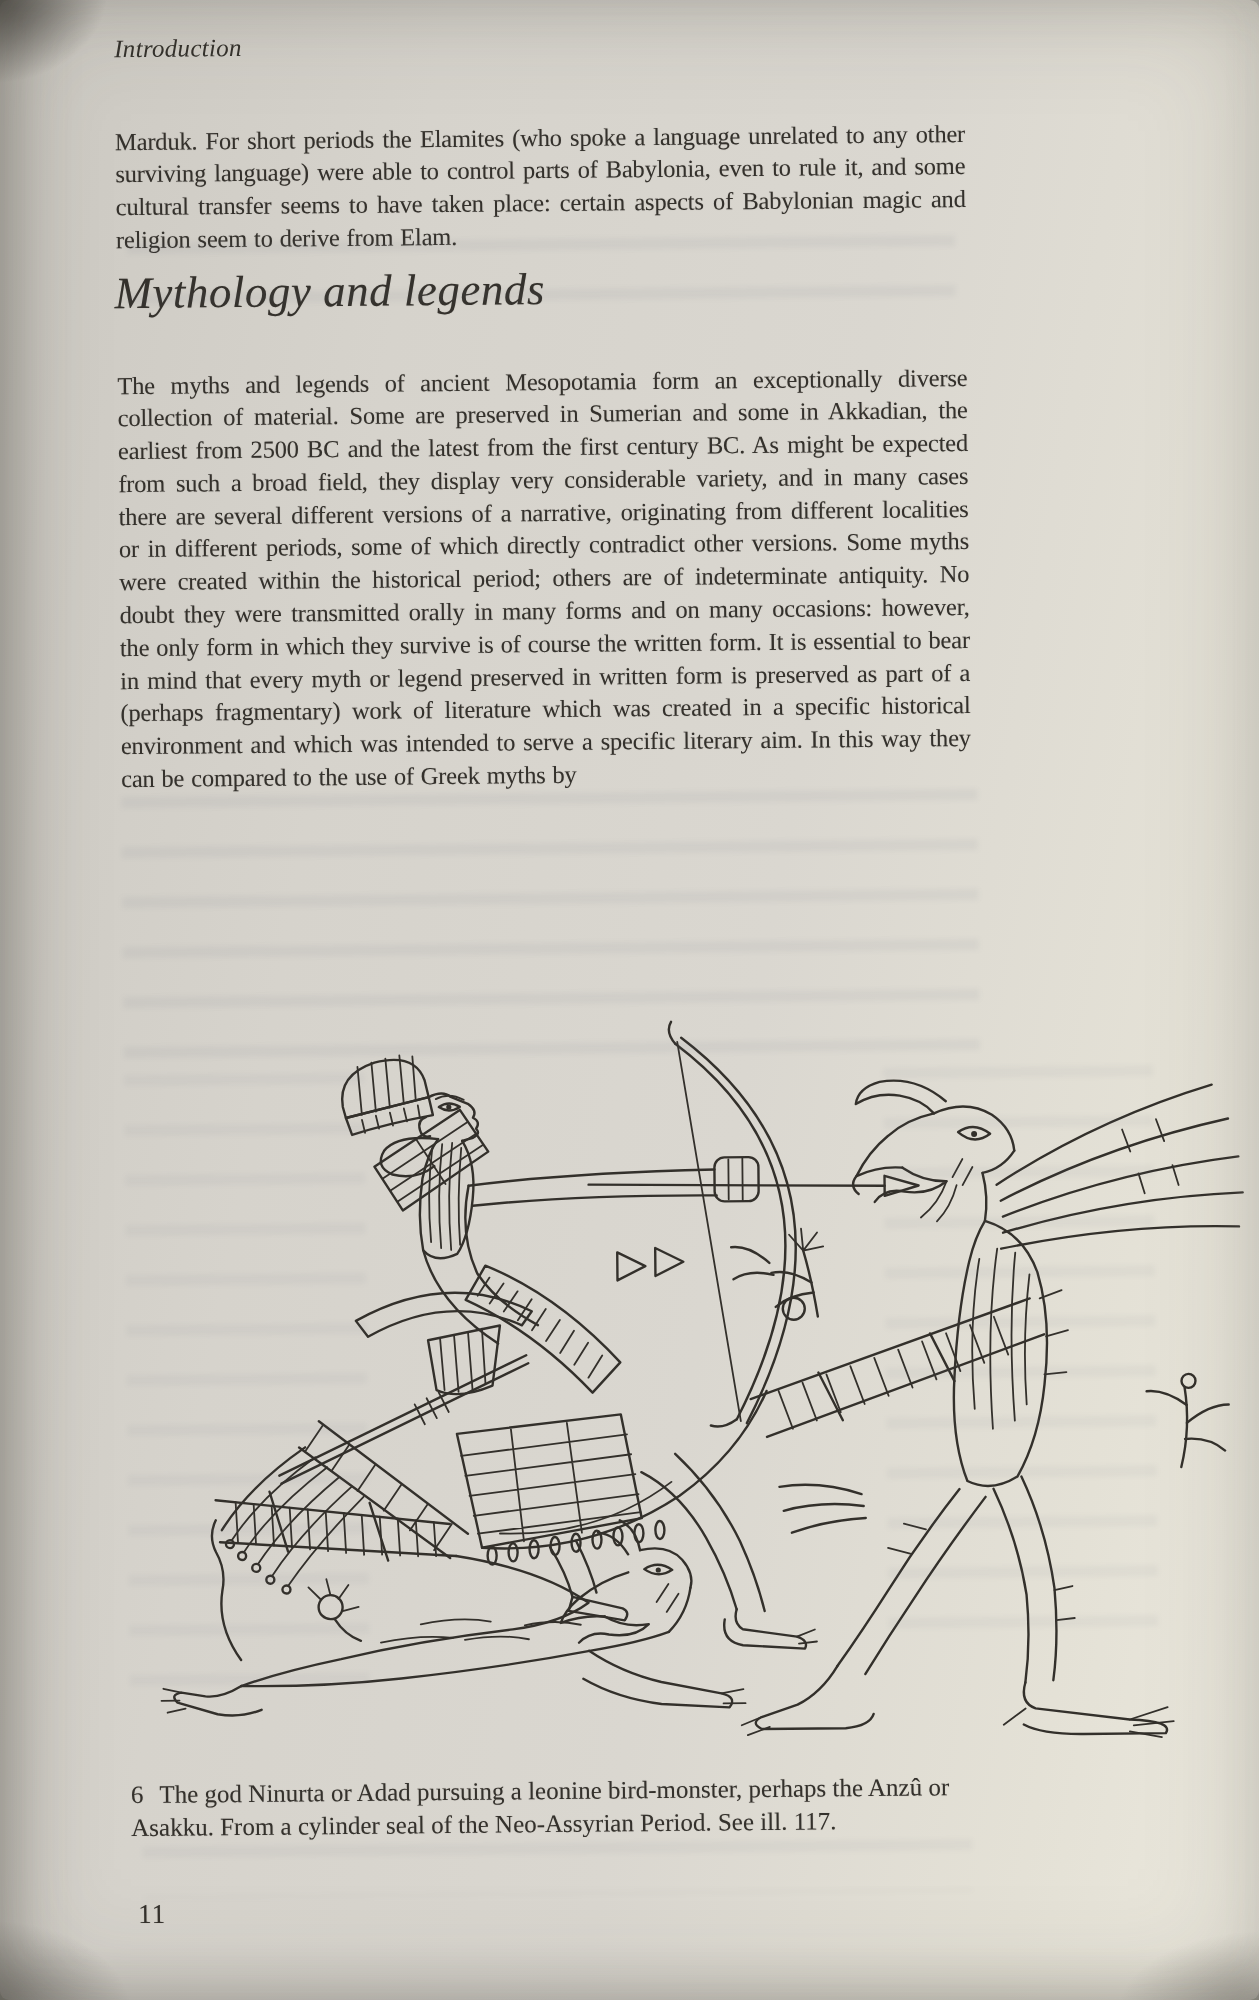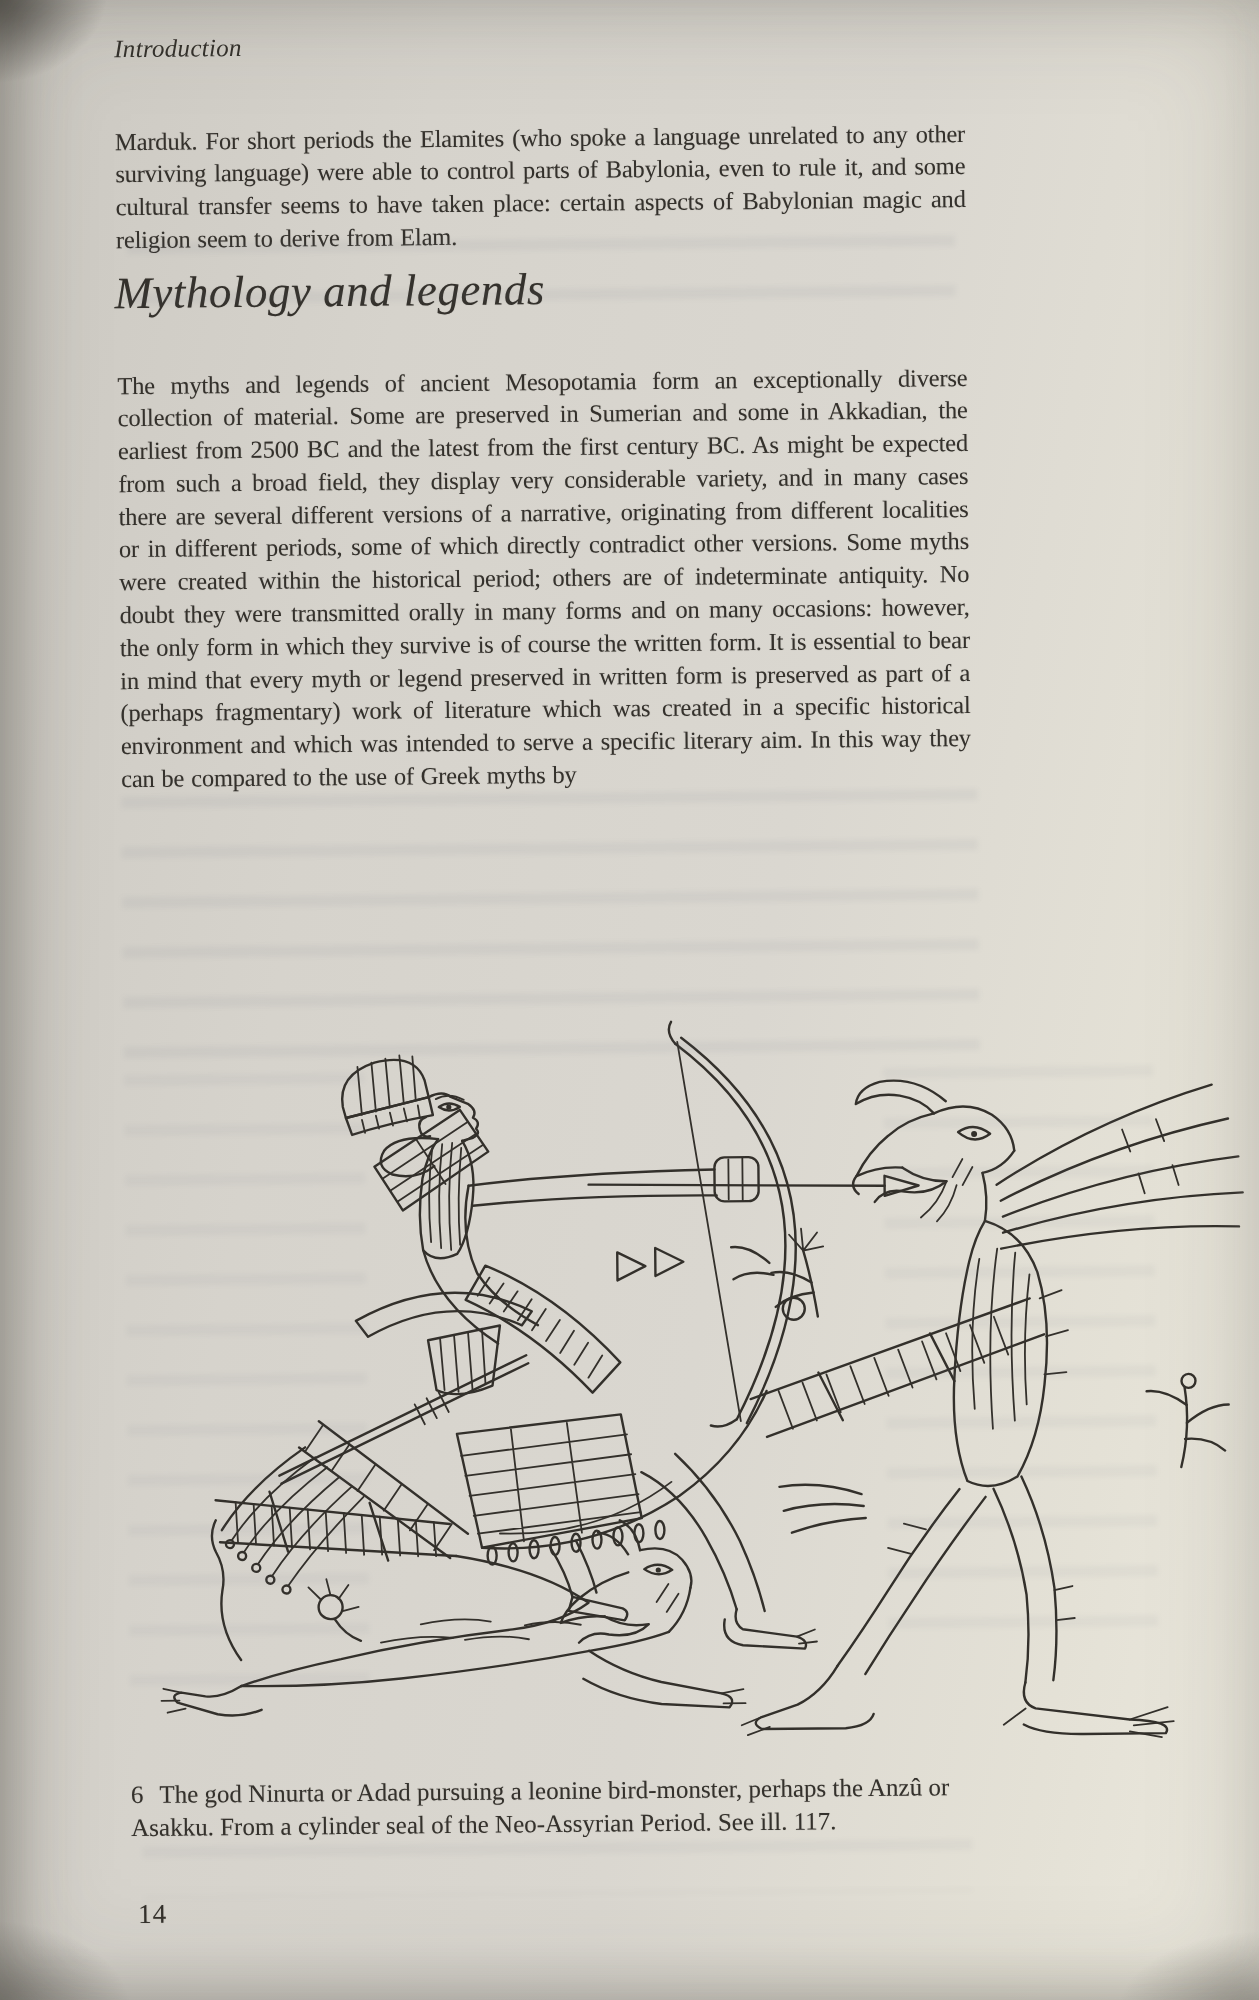--- a/index.html
+++ b/index.html
@@ -5,20 +5,21 @@
   html,body{margin:0;padding:0;}
   body{
     width:1259px;height:2000px;overflow:hidden;
     background:#b3b0a9;
     font-family:"Liberation Serif","DejaVu Serif",serif;
   }
   .page{
     position:relative;width:1259px;height:2000px;
     background:linear-gradient(100deg,#ccc9c2 0%,#d6d3cc 28%,#dad7d0 58%,#e4e1d6 84%,#ebe8dd 100%);
     color:#34312c;
+    border-radius:9px;
   }
   .page::after{
     content:'';position:absolute;inset:0;pointer-events:none;
     box-shadow:
       inset 0 0 110px rgba(72,68,60,.25),
       inset 34px 0 70px -30px rgba(72,68,60,.38),
       inset -14px 0 50px -28px rgba(255,255,248,.55),
       inset 0 -18px 60px -30px rgba(72,68,60,.30);
   }
   .corner{position:absolute;pointer-events:none;}
@@ -265,21 +266,21 @@
         <circle cx="210" cy="772" r="12"></circle>
         <path class="thin" d="M210,760 L206,744 M218,764 L228,750 M200,764 L188,752 M222,776 L238,772"></path>
         <path d="M214,784 Q224,800 240,806"></path>
       </g>
     </svg>
 
     <p class="figure-caption">
       <span class="cap-num">6</span><span>The god Ninurta or Adad pursuing a leonine bird-monster, perhaps the Anzû or Asakku. From a cylinder seal of the Neo-Assyrian Period. See ill. 117.</span>
     </p>
 
-    <div class="page-number">14</div>
+    <div class="page-number">11</div>
 
     <div class="ghost g1"></div>
     <div class="ghost g2"></div>
     <div class="ghost g3"></div>
     <div class="ghost g4"></div>
     <div class="ghost g5"></div>
   </div>
 
   <div class="corner corner-tl"></div>
   <div class="corner corner-bl"></div>

